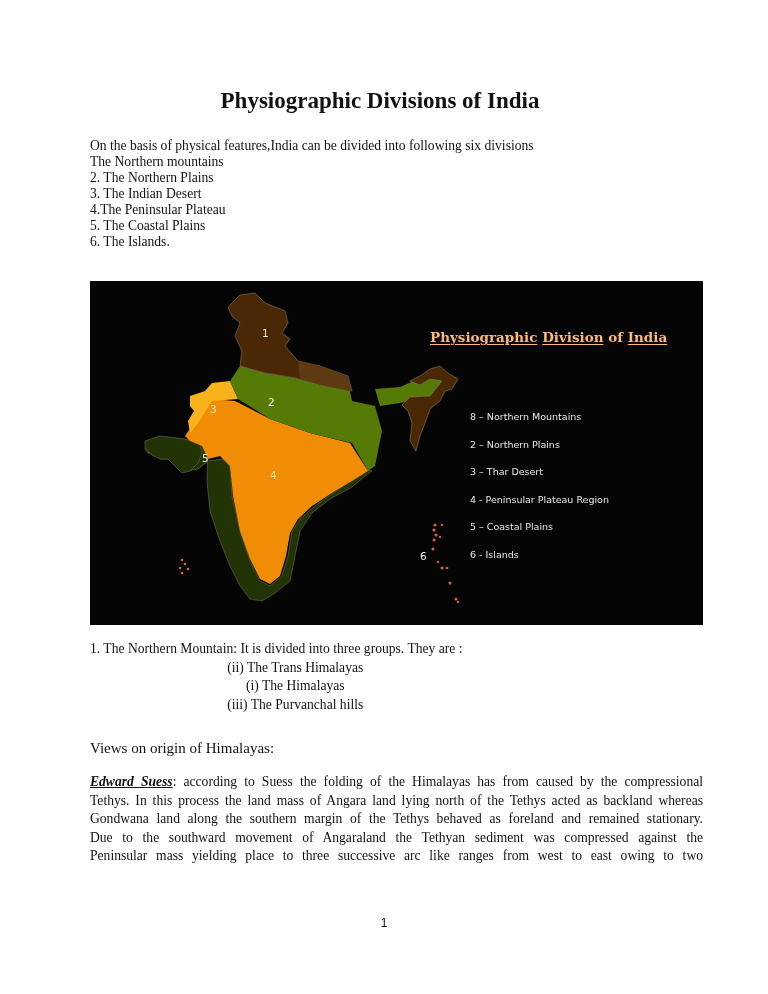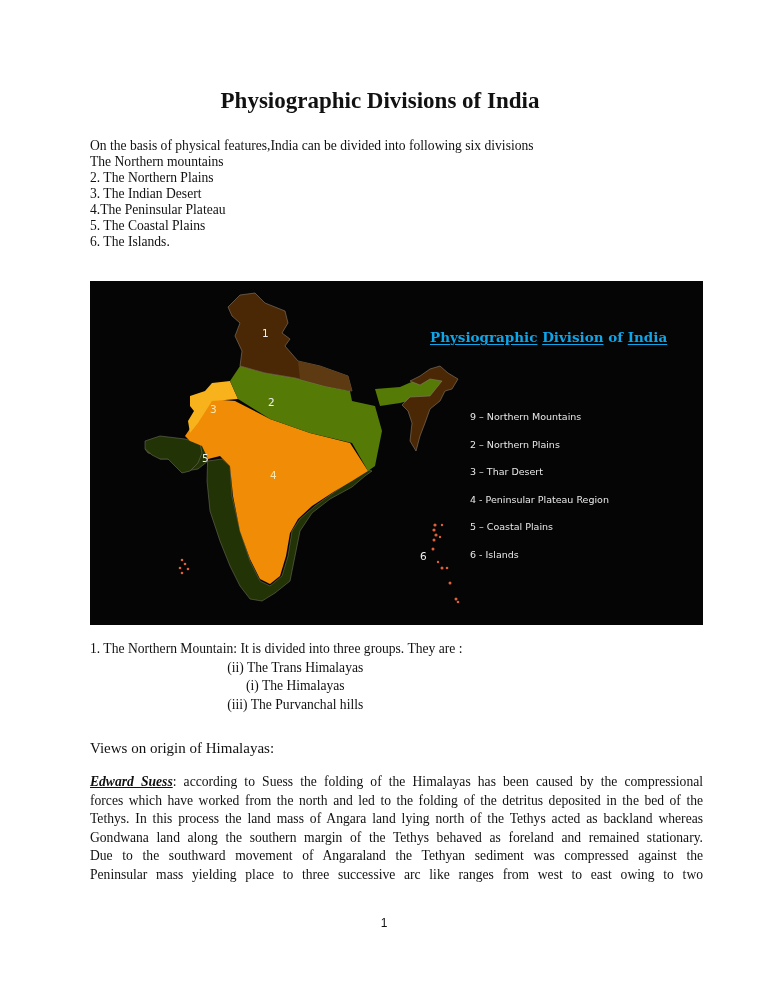--- a/index.html
+++ b/index.html
@@ -15,21 +15,21 @@
   .intro div { white-space: nowrap; }
 
   .map {
     position: absolute; left: 90px; top: 281px; width: 613px; height: 344px;
     background: #050505;
   }
   .map svg { position: absolute; left: 0; top: 0; }
   .map-title {
     position: absolute; left: 340px; top: 48px;
     font-family: "DejaVu Serif", serif; font-weight: bold; font-size: 13.5px;
-    color: #0ea5e9; white-space: nowrap;
+    color: #fdba74; white-space: nowrap;
   }
   .map-title .u { text-decoration: underline; text-decoration-thickness: 1px; text-underline-offset: 2px; }
   .legend { position: absolute; left: 380px; top: 130px; }
   .legend-item {
     font-family: "DejaVu Sans", sans-serif; font-size: 9.5px; color: #e8e8e8;
     height: 27.6px; white-space: nowrap;
   }
   .region-label {
     position: absolute; font-family: "DejaVu Sans", sans-serif; font-size: 10.5px; color: #f0f0f0;
   }
@@ -113,40 +113,39 @@
   <span class="region-label" style="left:330px;top:269px;">6</span>
 
   <div class="map-title">
     <span class="u">Physiographic</span>
     <span class="u">Division</span>
     <span>of</span>
     <span class="u">India</span>
   </div>
 
   <div class="legend">
-    <div class="legend-item">9 – Northern Mountains</div>
+    <div class="legend-item">8 – Northern Mountains</div>
     <div class="legend-item">2 – Northern Plains</div>
     <div class="legend-item">3 – Thar Desert</div>
     <div class="legend-item">4 -  Peninsular Plateau Region</div>
     <div class="legend-item">5 – Coastal Plains</div>
     <div class="legend-item">6 - Islands</div>
   </div>
 </div>
 
 <div class="section">
   <div>1. The Northern Mountain: It is divided into three groups. They are :</div>
   <div class="sub">(ii) The Trans Himalayas</div>
   <div class="sub">(i) The Himalayas</div>
   <div class="sub">(iii) The Purvanchal hills</div>
 </div>
 
 <div class="views">Views on origin of Himalayas:</div>
 
 <div class="para">
-  <div><span class="author">Edward Suess</span><span>: according to Suess the folding of the Himalayas has been caused by the compressional</span></div>
-  <div>forces which have worked from the north and led to the folding of the detritus deposited in the bed of the</div>
+  <div><span class="author">Edward Suess</span><span>: according to Suess the folding of the Himalayas has from caused by the compressional</span></div>
   <div>Tethys. In this process the land mass of Angara land lying north of the Tethys acted as backland whereas</div>
   <div>Gondwana land along the southern margin of the Tethys behaved as foreland and remained stationary.</div>
   <div>Due to the southward movement of Angaraland the Tethyan sediment was compressed against the</div>
   <div>Peninsular mass yielding place to three successive arc like ranges from west to east owing to two</div>
 </div>
 
 <div class="pagenum">1</div>
 
 </body></html>

